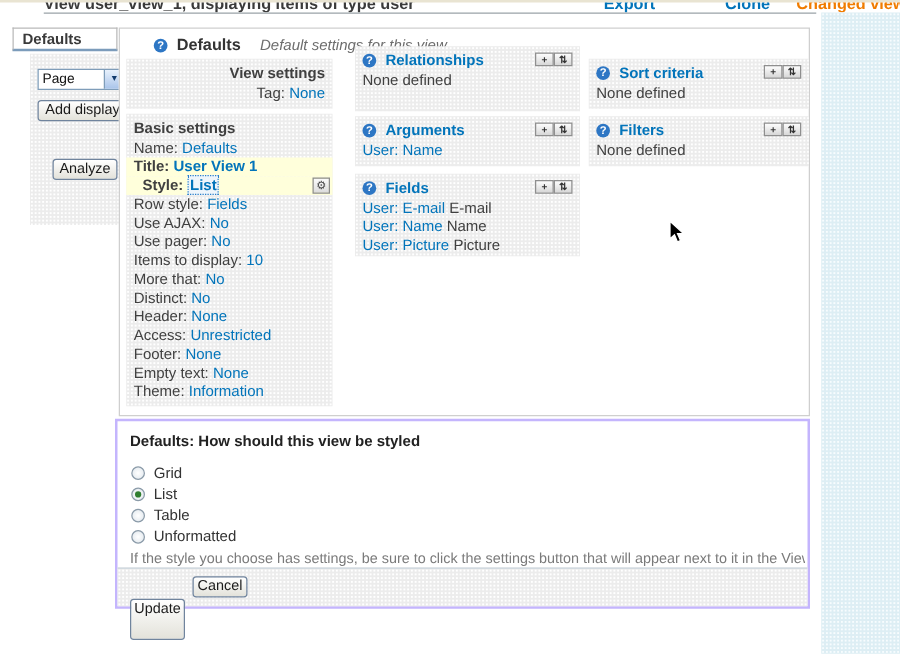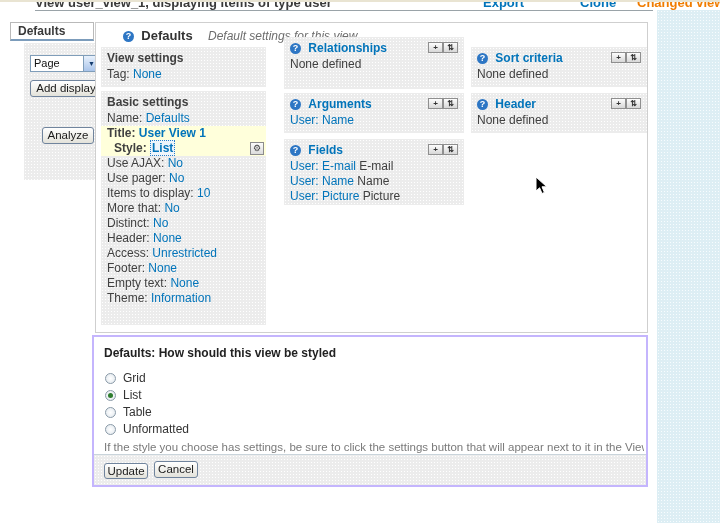--- a/index.html
+++ b/index.html
@@ -80,21 +80,21 @@
   
   .form-panel{left:92px;top:335px;width:556px;height:152px;background:#fff;border:2px solid #c4b5fd;box-sizing:border-box;}
   .form-title{position:absolute;left:10px;top:9px;font-weight:bold;color:#222;}
   .opt{position:absolute;left:11px;white-space:nowrap;color:#333;}
   .radio{display:inline-block;width:11px;height:11px;border:1px solid #8a9aa8;border-radius:50%;
          background:radial-gradient(#ffffff,#dfe6ec);vertical-align:-2px;margin-right:7px;box-sizing:border-box;}
   .radio.checked::after{content:"";display:block;width:5px;height:5px;border-radius:50%;background:#2f7d2f;margin:2px auto 0;}
   .form-desc{position:absolute;left:10px;top:104px;width:540px;color:#7a7a7a;font-size:11.5px;
          white-space:nowrap;overflow:hidden;}
   .form-strip{position:absolute;left:0;right:0;bottom:0;height:30px;border-top:1px solid #c9d4db;}
-  .btn-update{position:absolute;left:10px;top:8px;width:44px;height:16px;}
+  .btn-update{position:absolute;left:10px;top:24px;width:44px;height:33px;}
   .btn-cancel{position:absolute;left:60px;top:6px;width:44px;height:17px;}
 
   .cursor{left:535px;top:176px;width:13px;height:19px;}
 </style>
 </head>
 <body>
 
 <div class="abs top-strip"></div>
 <div class="abs top-bar">
   <span class="view-title">View user_view_1, displaying items of type user</span>
@@ -117,21 +117,21 @@
 </div>
 
 <div class="abs main-panel">
 
   <div class="main-head">
     <span class="help">?</span>
     <span class="t">Defaults</span>
     <span class="s">Default settings for this view.</span>
   </div>
 
-  <div class="box dot col1" style="top:24px;height:40px;">
+  <div class="box dot col1" style="top:24px;height:40px;text-align:right;">
     <div class="bx-head plain">View settings</div>
     <div class="row">
       <span class="lbl">Tag:</span>
       <a class="lnk">None</a>
     </div>
   </div>
 
   <div class="box dot col1" style="top:68px;height:234px;">
     <div class="bx-head plain">Basic settings</div>
     <div class="row">
@@ -141,20 +141,24 @@
     <div class="row hl">
       <span class="lbl b">Title:</span>
       <a class="lnk b">User View 1</a>
     </div>
     <div class="row hl indent">
       <span class="lbl b">Style:</span>
       <a class="lnk sel-dotted">List</a>
       <span class="gear-btn">⚙</span>
     </div>
     <div class="row">
+      <span class="lbl">Row style:</span>
+      <a class="lnk">Fields</a>
+    </div>
+    <div class="row">
       <span class="lbl">Use AJAX:</span>
       <a class="lnk">No</a>
     </div>
     <div class="row">
       <span class="lbl">Use pager:</span>
       <a class="lnk">No</a>
     </div>
     <div class="row">
       <span class="lbl">Items to display:</span>
       <a class="lnk">10</a>
@@ -242,21 +246,21 @@
       <span class="minis">
         <span class="mini">+</span><span class="mini">⇅</span>
       </span>
     </div>
     <div class="row lbl">None defined</div>
   </div>
 
   <div class="box dot col3" style="top:70px;height:40px;">
     <div class="bx-head blue">
       <span class="help">?</span>
-      <a class="hd">Header</a>
+      <a class="hd">Filters</a>
       <span class="minis">
         <span class="mini">+</span><span class="mini">⇅</span>
       </span>
     </div>
     <div class="row lbl">None defined</div>
   </div>
 
 </div>
 
 <div class="abs form-panel">

